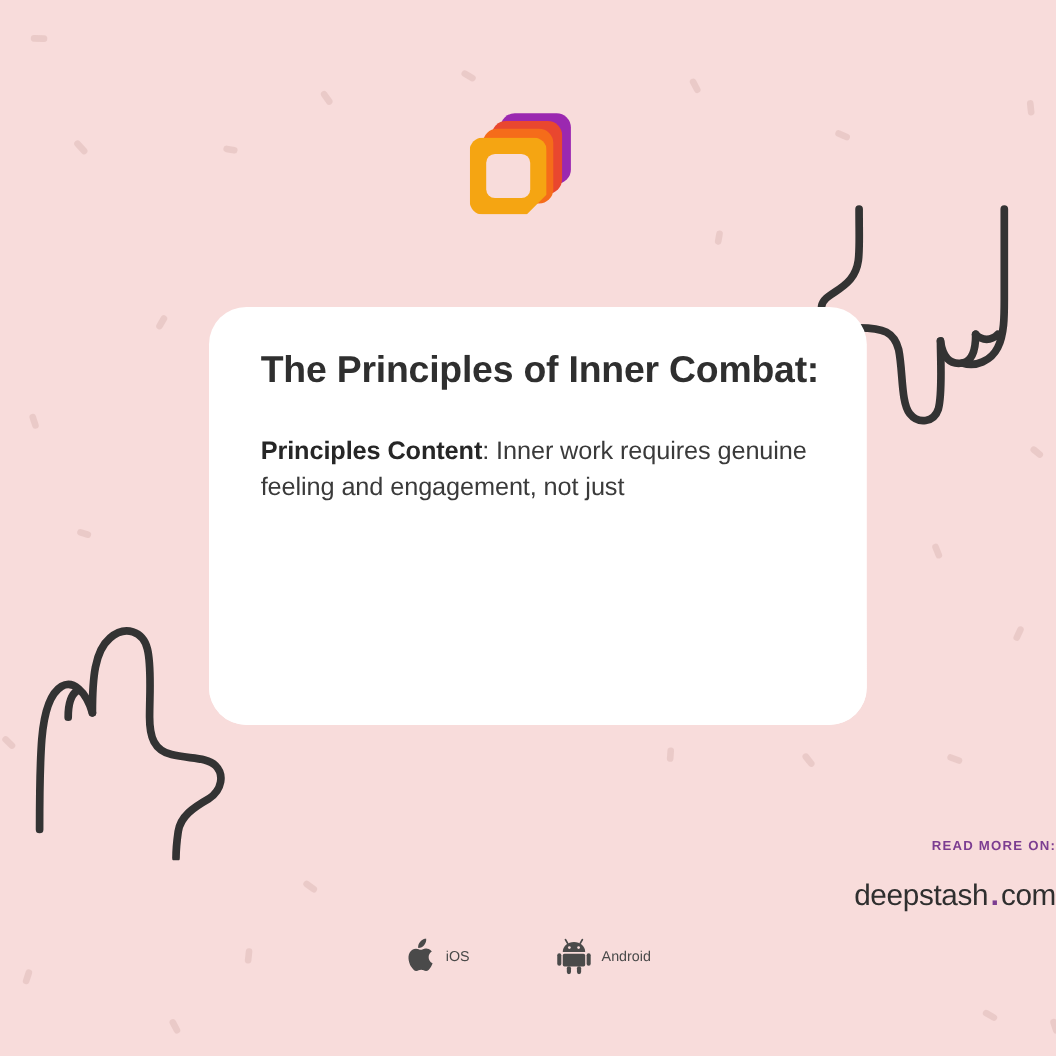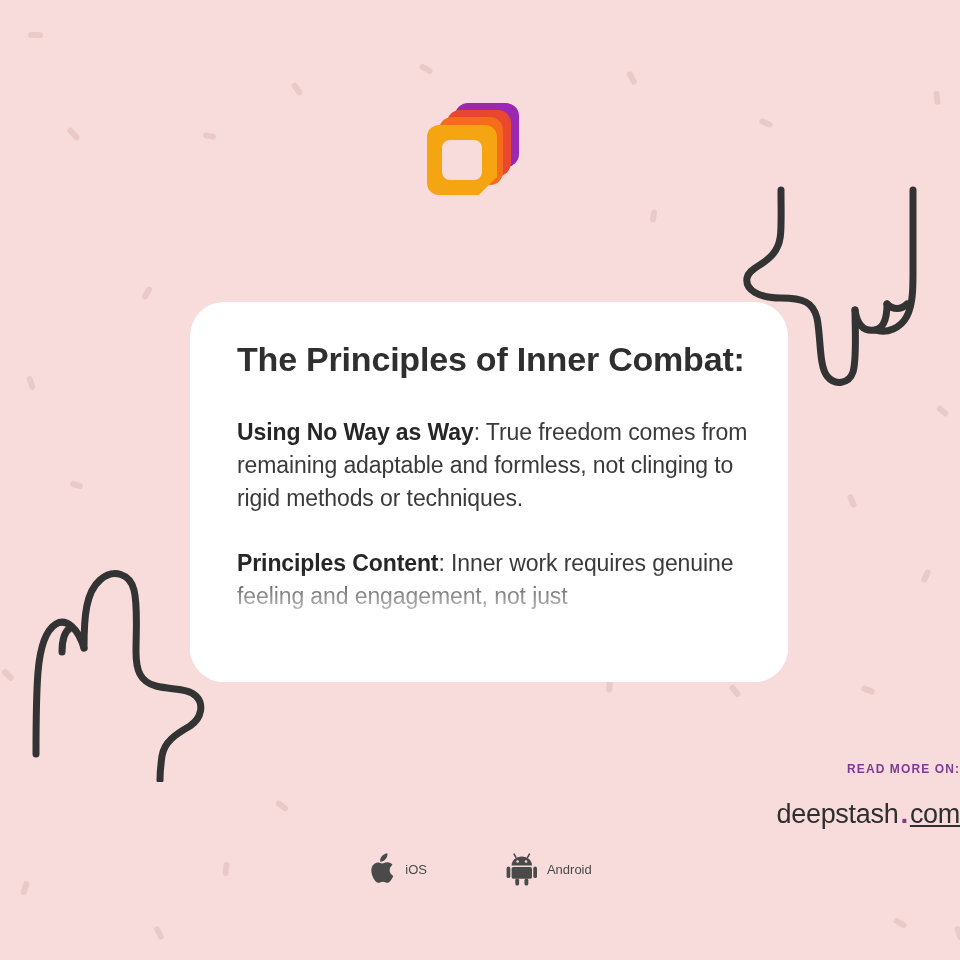--- a/index.html
+++ b/index.html
@@ -76,21 +76,21 @@
     left: 15px; top: 15px;
     width: 40px; height: 40px;
     background: #f8dcdb;
     border-radius: 8px;
   }
 
   
   #card {
     position: absolute;
     left: 190px;
-    top: 302px;
+    top: 279px;
     width: 598px;
     height: 380px;
     background: #ffffff;
     border-radius: 34px;
     overflow: hidden;
   }
   #card-inner {
     position: absolute;
     left: 47px;
     top: 32px;
@@ -150,21 +150,21 @@
     color: #2f2f2f;
     letter-spacing: -0.3px;
   }
   #brand-name { font-weight: normal; }
   #brand-dot {
     color: #7c3d91;
     font-weight: bold;
     font-size: 28px;
     padding: 0 2px;
   }
-  #brand-tld { font-weight: normal; text-decoration: underline; }
+  #brand-tld { font-weight: normal; }
 
   #platforms {
     margin-top: 23px;
     display: flex;
     justify-content: center;
     align-items: center;
     gap: 79px;
   }
   .platform {
     display: flex;
@@ -238,23 +238,20 @@
     <div id="logo-front-wrap">
       <div id="logo-front"></div>
       <div id="logo-front-hole"></div>
     </div>
   </div>
 
   <div id="card">
     <div id="card-inner">
       <h1 id="card-title">The Principles of Inner Combat:</h1>
 
-      <p class="card-para">
-        <span class="lead">Using No Way as Way</span><span>: True freedom comes from remaining adaptable and formless, not clinging to rigid methods or techniques.</span>
-      </p>
 
       <p class="card-para">
         <span class="lead">Principles Content</span><span>: Inner work requires genuine feeling and engagement, not just</span>
       </p>
     </div>
     <div id="card-fade"></div>
   </div>
 
   <div id="footer">
     <p id="read-more-on">READ MORE ON:</p>

